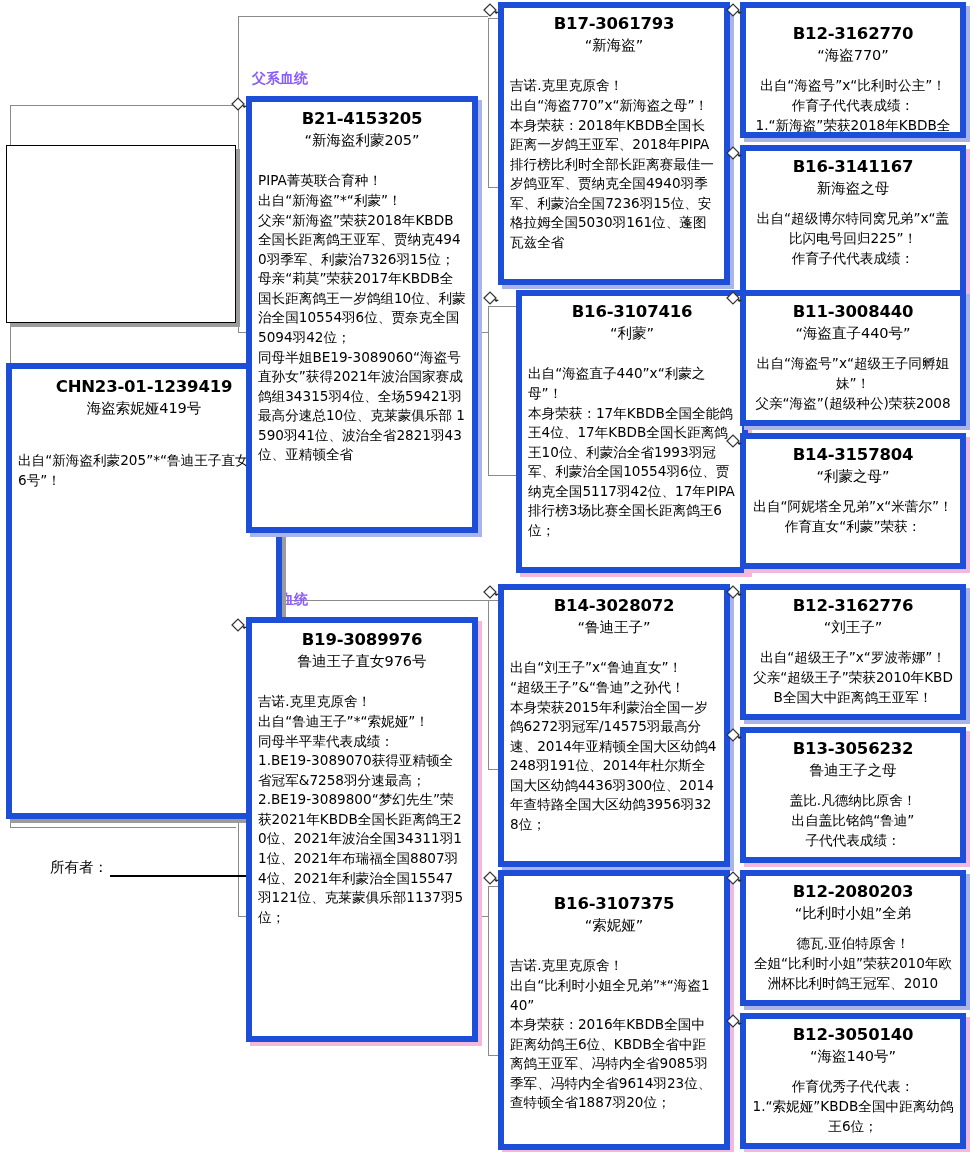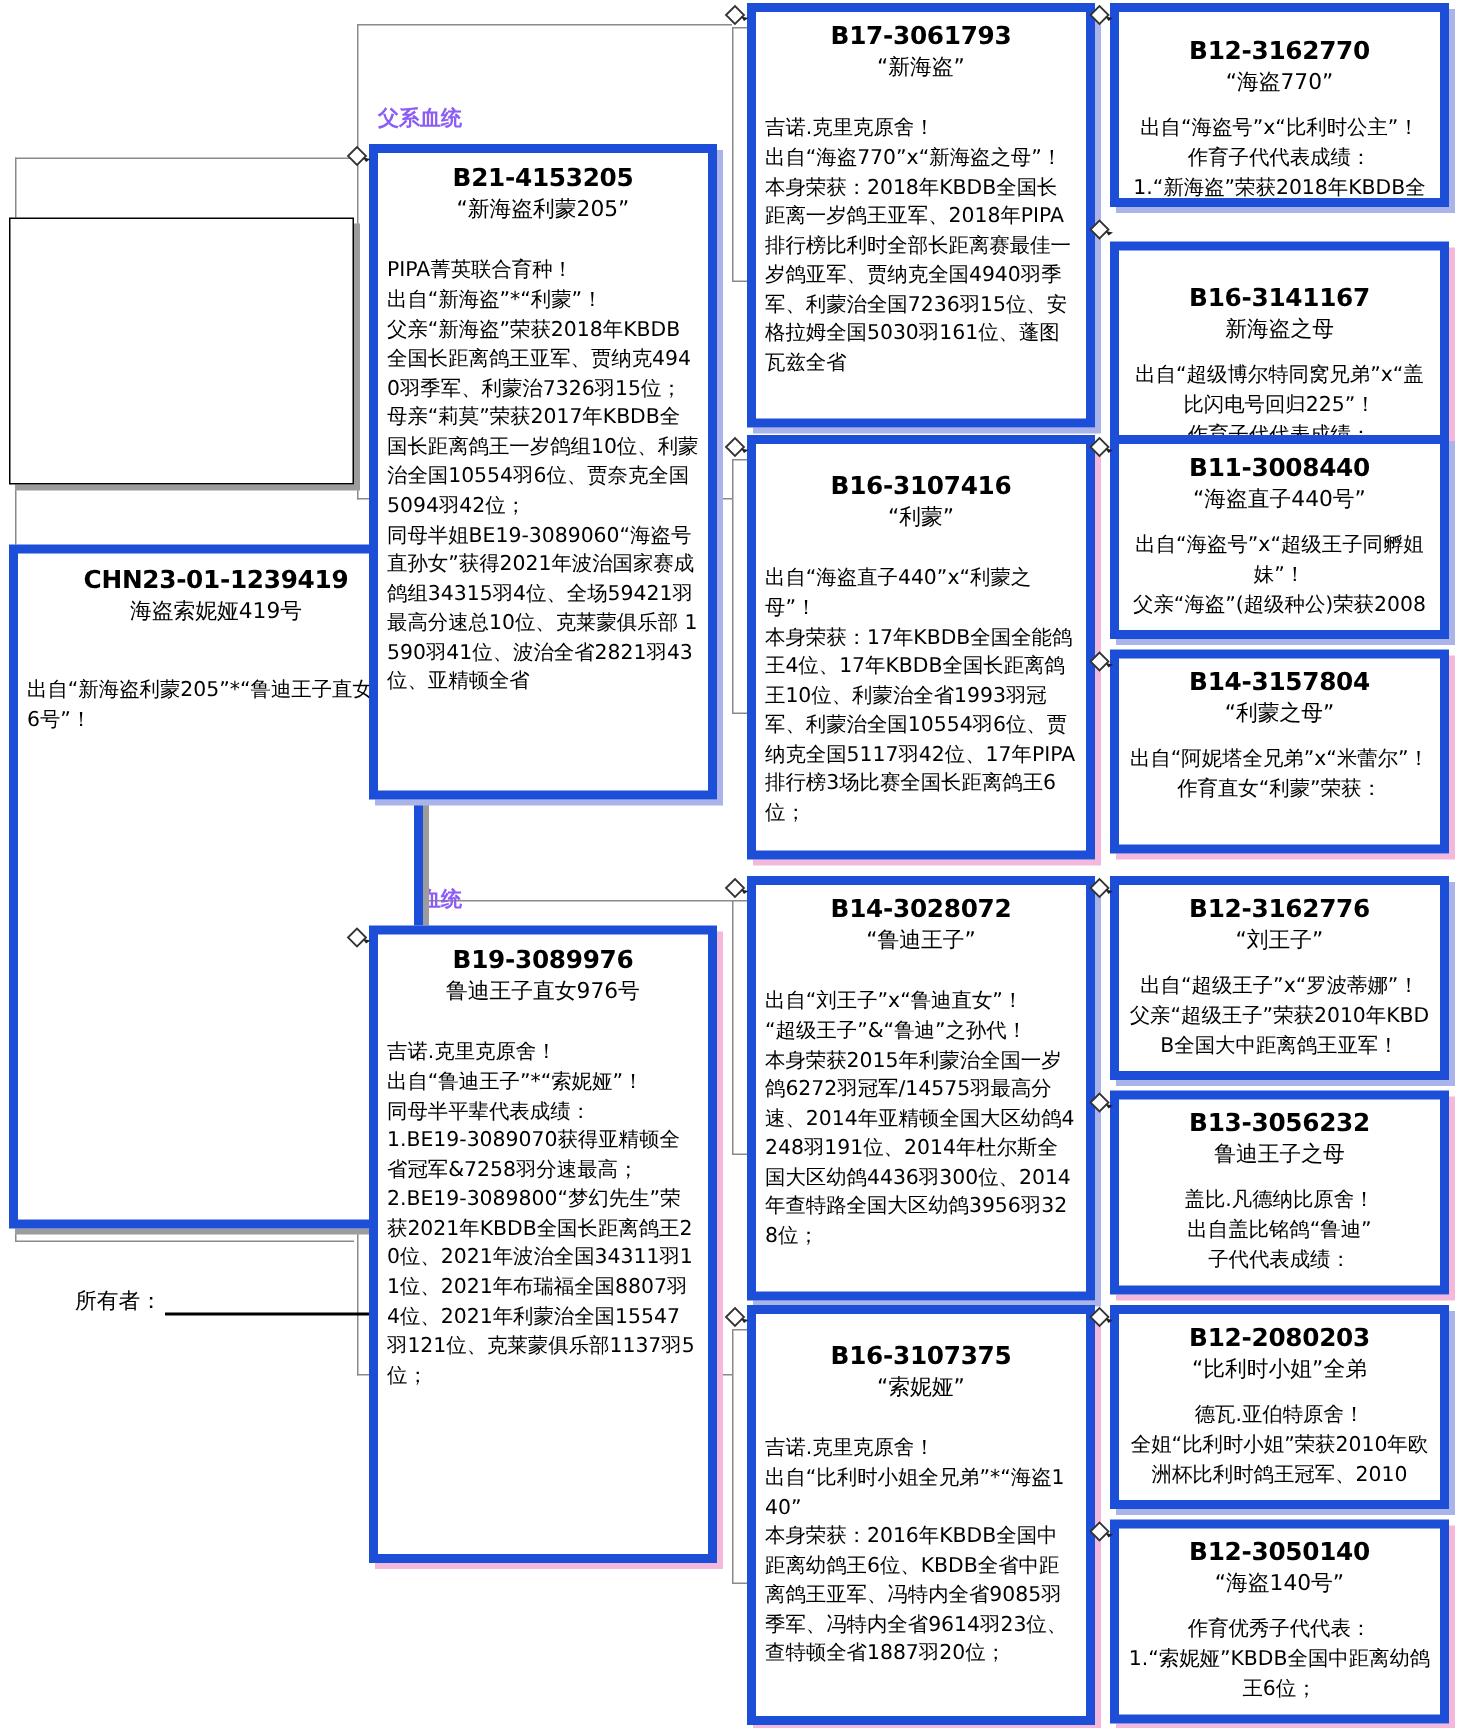--- a/index.html
+++ b/index.html
@@ -156,21 +156,21 @@
 </div>
 
 <div class="card shadow-blue" style="left:498px; top:2px; width:232px; height:283px; padding-top:6px;">
   <div class="reg">B17-3061793</div>
   <div class="nick">“新海盗”</div>
   <div class="body gap-md">吉诺.克里克原舍！
 出自“海盗770”x“新海盗之母”！
 本身荣获：2018年KBDB全国长距离一岁鸽王亚军、2018年PIPA排行榜比利时全部长距离赛最佳一岁鸽亚军、贾纳克全国4940羽季军、利蒙治全国7236羽15位、安格拉姆全国5030羽161位、蓬图瓦兹全省</div>
 </div>
 
-<div class="card shadow-pink" style="left:498px; top:290px; width:232px; height:283px; padding-top:18px;">
+<div class="card shadow-pink" style="left:516px; top:290px; width:232px; height:283px; padding-top:6px;">
   <div class="reg">B16-3107416</div>
   <div class="nick">“利蒙”</div>
   <div class="body gap-md">出自“海盗直子440”x“利蒙之母”！
 本身荣获：17年KBDB全国全能鸽王4位、17年KBDB全国长距离鸽王10位、利蒙治全省1993羽冠军、利蒙治全国10554羽6位、贾纳克全国5117羽42位、17年PIPA排行榜3场比赛全国长距离鸽王6位；</div>
 </div>
 
 <div class="card shadow-blue" style="left:498px; top:584px; width:232px; height:283px; padding-top:6px;">
   <div class="reg">B14-3028072</div>
   <div class="nick">“鲁迪王子”</div>
   <div class="body gap-md">出自“刘王子”x“鲁迪直女”！
@@ -187,21 +187,21 @@
 </div>
 
 <div class="card shadow-blue" style="left:740px; top:2px; width:226px; height:136px; padding-top:16px;">
   <div class="reg">B12-3162770</div>
   <div class="nick">“海盗770”</div>
   <div class="body gap-sm">出自“海盗号”x“比利时公主”！
 作育子代代表成绩：
 1.“新海盗”荣获2018年KBDB全</div>
 </div>
 
-<div class="card shadow-pink" style="left:740px; top:145px; width:226px; height:161px; padding-top:22px;margin-top:16px;">
+<div class="card shadow-pink" style="left:740px; top:145px; width:226px; height:161px; padding-top:6px;">
   <div class="reg">B16-3141167</div>
   <div class="nick">新海盗之母</div>
   <div class="body gap-sm">出自“超级博尔特同窝兄弟”x“盖比闪电号回归225”！
 作育子代代表成绩：</div>
 </div>
 
 <div class="card shadow-blue" style="left:740px; top:290px; width:226px; height:136px; padding-top:6px;">
   <div class="reg">B11-3008440</div>
   <div class="nick">“海盗直子440号”</div>
   <div class="body gap-sm">出自“海盗号”x“超级王子同孵姐妹”！

